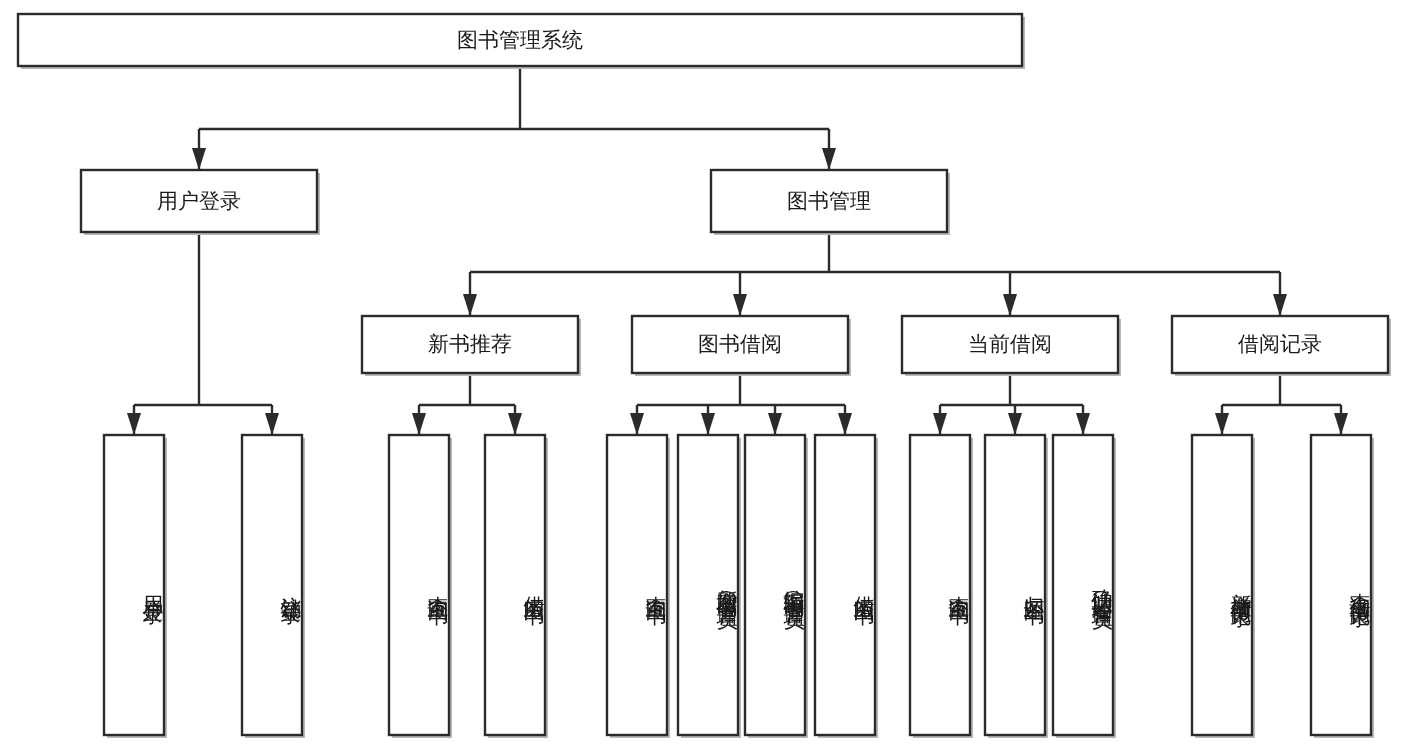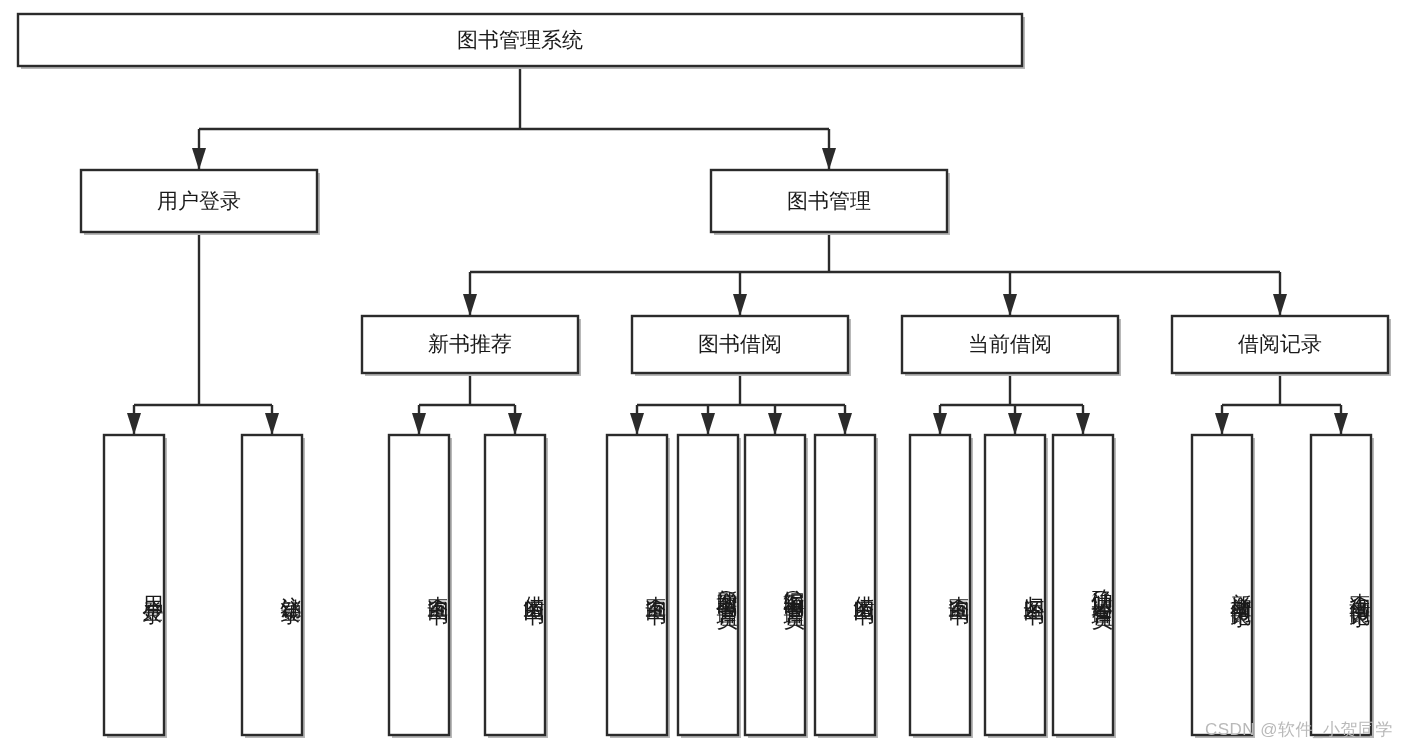--- a/index.html
+++ b/index.html
@@ -203,15 +203,14 @@
       <div class="leaf-label-wrap" style="left: 678px; top: 443px; width: 60px; height: 284px;">新增图书（管理员）</div>
       <div class="leaf-label-wrap" style="left: 745px; top: 443px; width: 60px; height: 284px;">编辑图书（管理员）</div>
       <div class="leaf-label-wrap center-text" style="left: 815px; top: 443px; width: 60px; height: 284px;">借阅图书</div>
       <div class="leaf-label-wrap center-text" style="left: 910px; top: 443px; width: 60px; height: 284px;">查询图书</div>
       <div class="leaf-label-wrap center-text" style="left: 985px; top: 443px; width: 60px; height: 284px;">归还图书</div>
       <div class="leaf-label-wrap" style="left: 1053px; top: 443px; width: 60px; height: 284px;">确认归还（管理员）</div>
       <div class="leaf-label-wrap center-text" style="left: 1192px; top: 443px; width: 60px; height: 284px;">新增借阅记录</div>
       <div class="leaf-label-wrap center-text" style="left: 1311px; top: 443px; width: 60px; height: 284px;">查询借阅记录</div>
     </div>
 
-  <div class="watermark">CSDN @软件_小贺同学</div>
 
 </div>
 
 </body></html>

